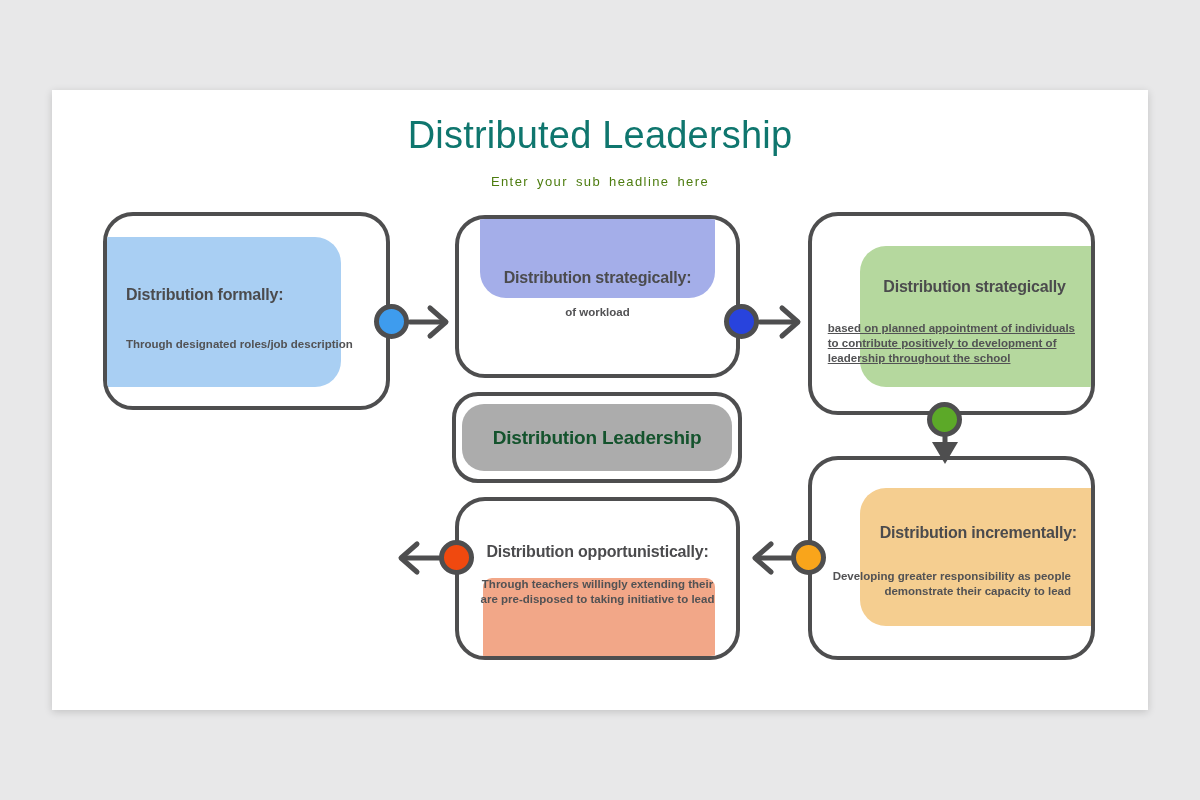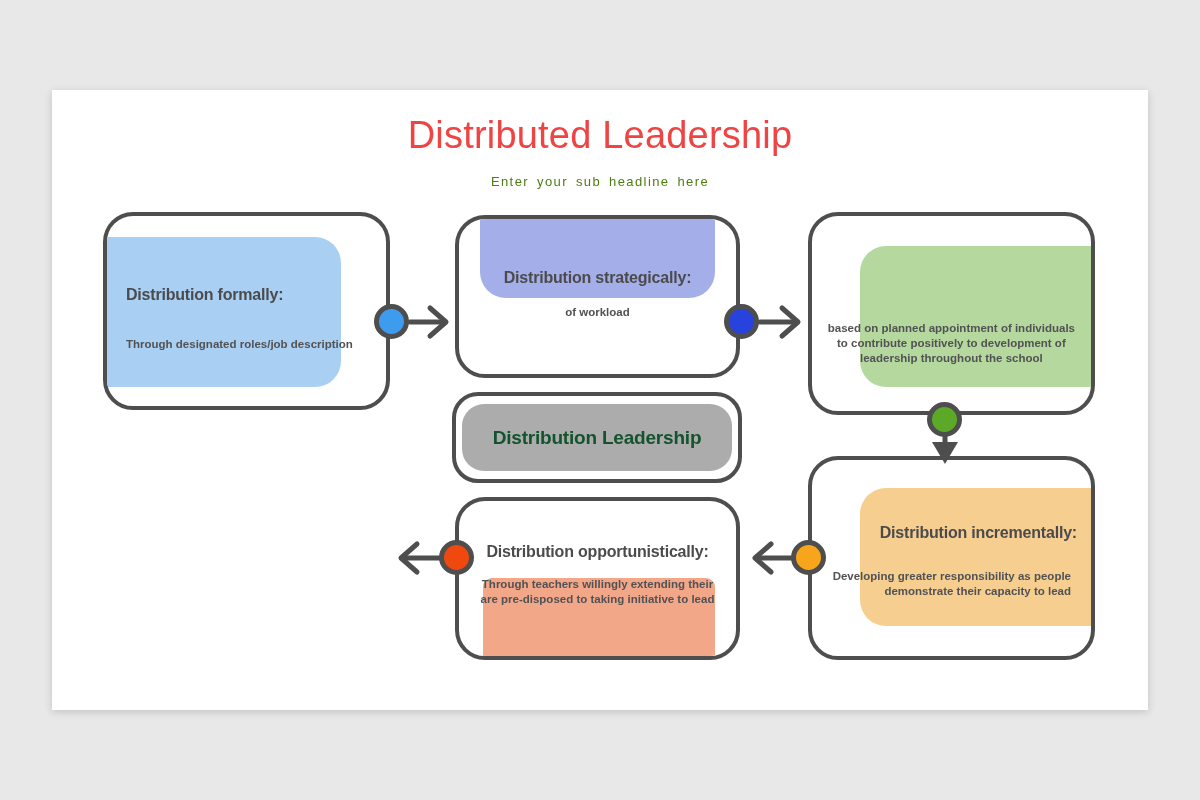--- a/index.html
+++ b/index.html
@@ -12,21 +12,21 @@
   }
   .stage{position:relative;width:1200px;height:800px;}
   .slide{
     position:absolute;left:52px;top:90px;width:1096px;height:620px;
     background:#FFFFFF;
     box-shadow:0 2px 8px rgba(0,0,0,0.16);
   }
   .slide-title{
     position:absolute;left:0;right:0;top:24px;
     text-align:center;
-    font-size:38px;font-weight:500;color:#ef4444;
+    font-size:38px;font-weight:500;color:#0f766e;
     letter-spacing:0.2px;
   }
   .slide-subtitle{
     position:absolute;left:0;right:0;top:84px;
     text-align:center;
     font-size:13px;color:#4d7c0f;
     letter-spacing:1.4px;
     word-spacing:3px;
   }
   .box{
@@ -56,21 +56,21 @@
     color:#4B4B4D;letter-spacing:-0.2px;white-space:nowrap;
   }
   .body{position:absolute;font-weight:bold;font-size:11.5px;color:#525254;line-height:15px;}
   .body-line{white-space:nowrap;}
 
   #box-formally .heading{left:19px;top:70px;}
   #box-formally .body{left:19px;top:121px;text-align:left;}
   #box-pragmatically .heading{left:0;right:0;top:50px;text-align:center;}
   #box-pragmatically .body{left:0;right:0;top:86px;text-align:center;}
   #box-strategically .heading{left:48px;right:2px;top:62px;text-align:center;}
-  #box-strategically .body{right:16px;top:105px;text-align:center;}
+  #box-strategically .body{right:16px;top:105px;text-align:left;text-decoration:underline;}
   #box-culturally .heading{left:19px;top:62px;}
   #box-culturally .body{left:19px;top:107px;text-align:left;}
   #box-opportunistically .heading{left:0;right:0;top:42px;text-align:center;}
   #box-opportunistically .body{left:0;right:0;top:76px;text-align:center;}
   #box-incrementally .heading{left:50px;right:14px;top:64px;text-align:right;}
   #box-incrementally .body{right:20px;top:109px;text-align:right;}
 
   .center-label{
     position:absolute;left:0;right:0;top:0;bottom:0;
     display:flex;align-items:center;justify-content:center;
@@ -109,20 +109,21 @@
     <div class="box" id="box-pragmatically">
       <div class="fill" id="fill-pragmatically"></div>
       <div class="heading">Distribution strategically:</div>
       <div class="body">
         <div class="body-line">of workload</div>
       </div>
     </div>
 
     <div class="box" id="box-strategically">
       <div class="fill" id="fill-strategically"></div>
+      <div class="heading">Distribution strategically</div>
       <div class="body">
         <div class="body-line">based on planned appointment of individuals</div>
         <div class="body-line">to contribute positively to development of</div>
         <div class="body-line">leadership throughout the school</div>
       </div>
     </div>
 
     <div class="box" id="box-center">
       <div class="fill" id="fill-center"></div>
       <div class="center-label">Distribution Leadership</div>

